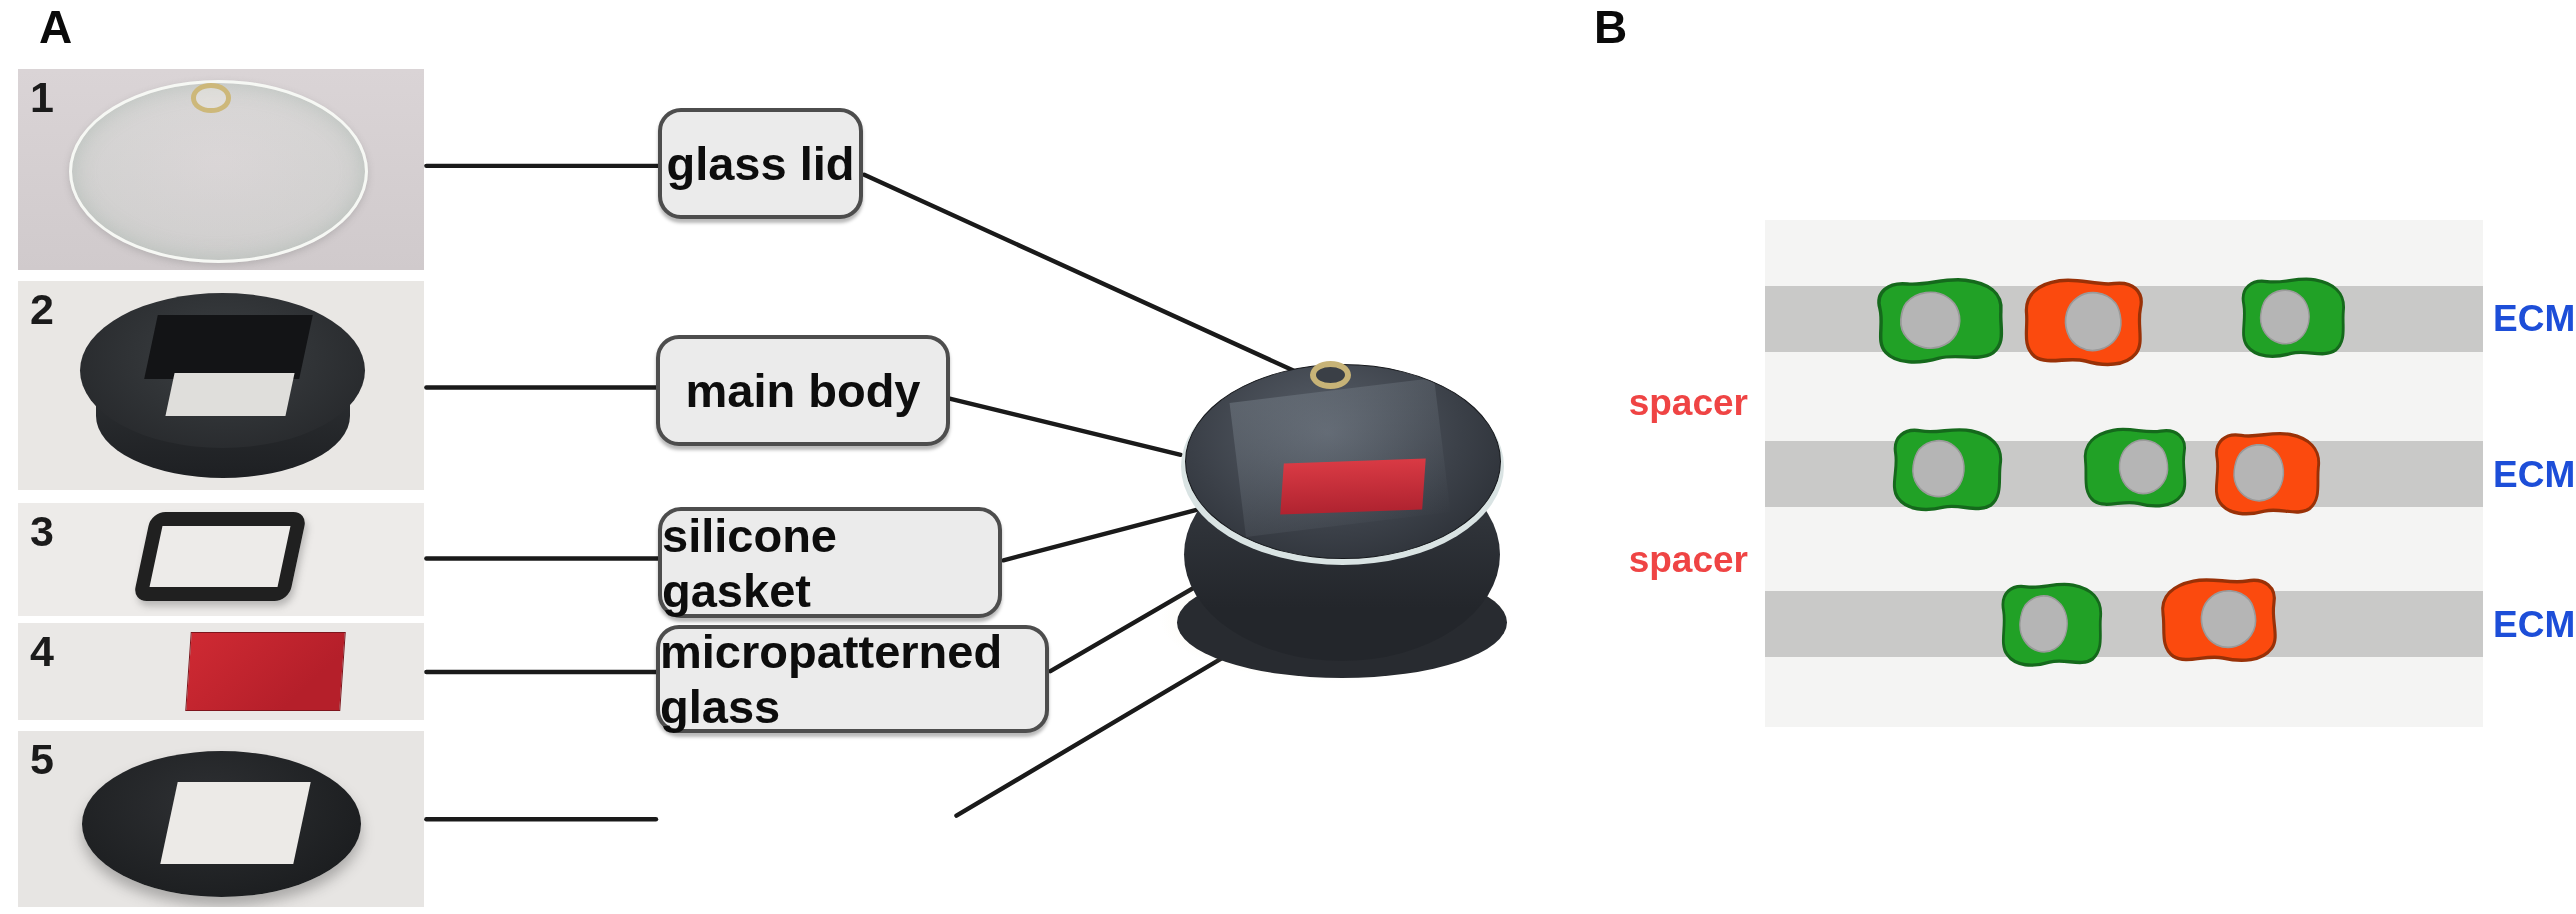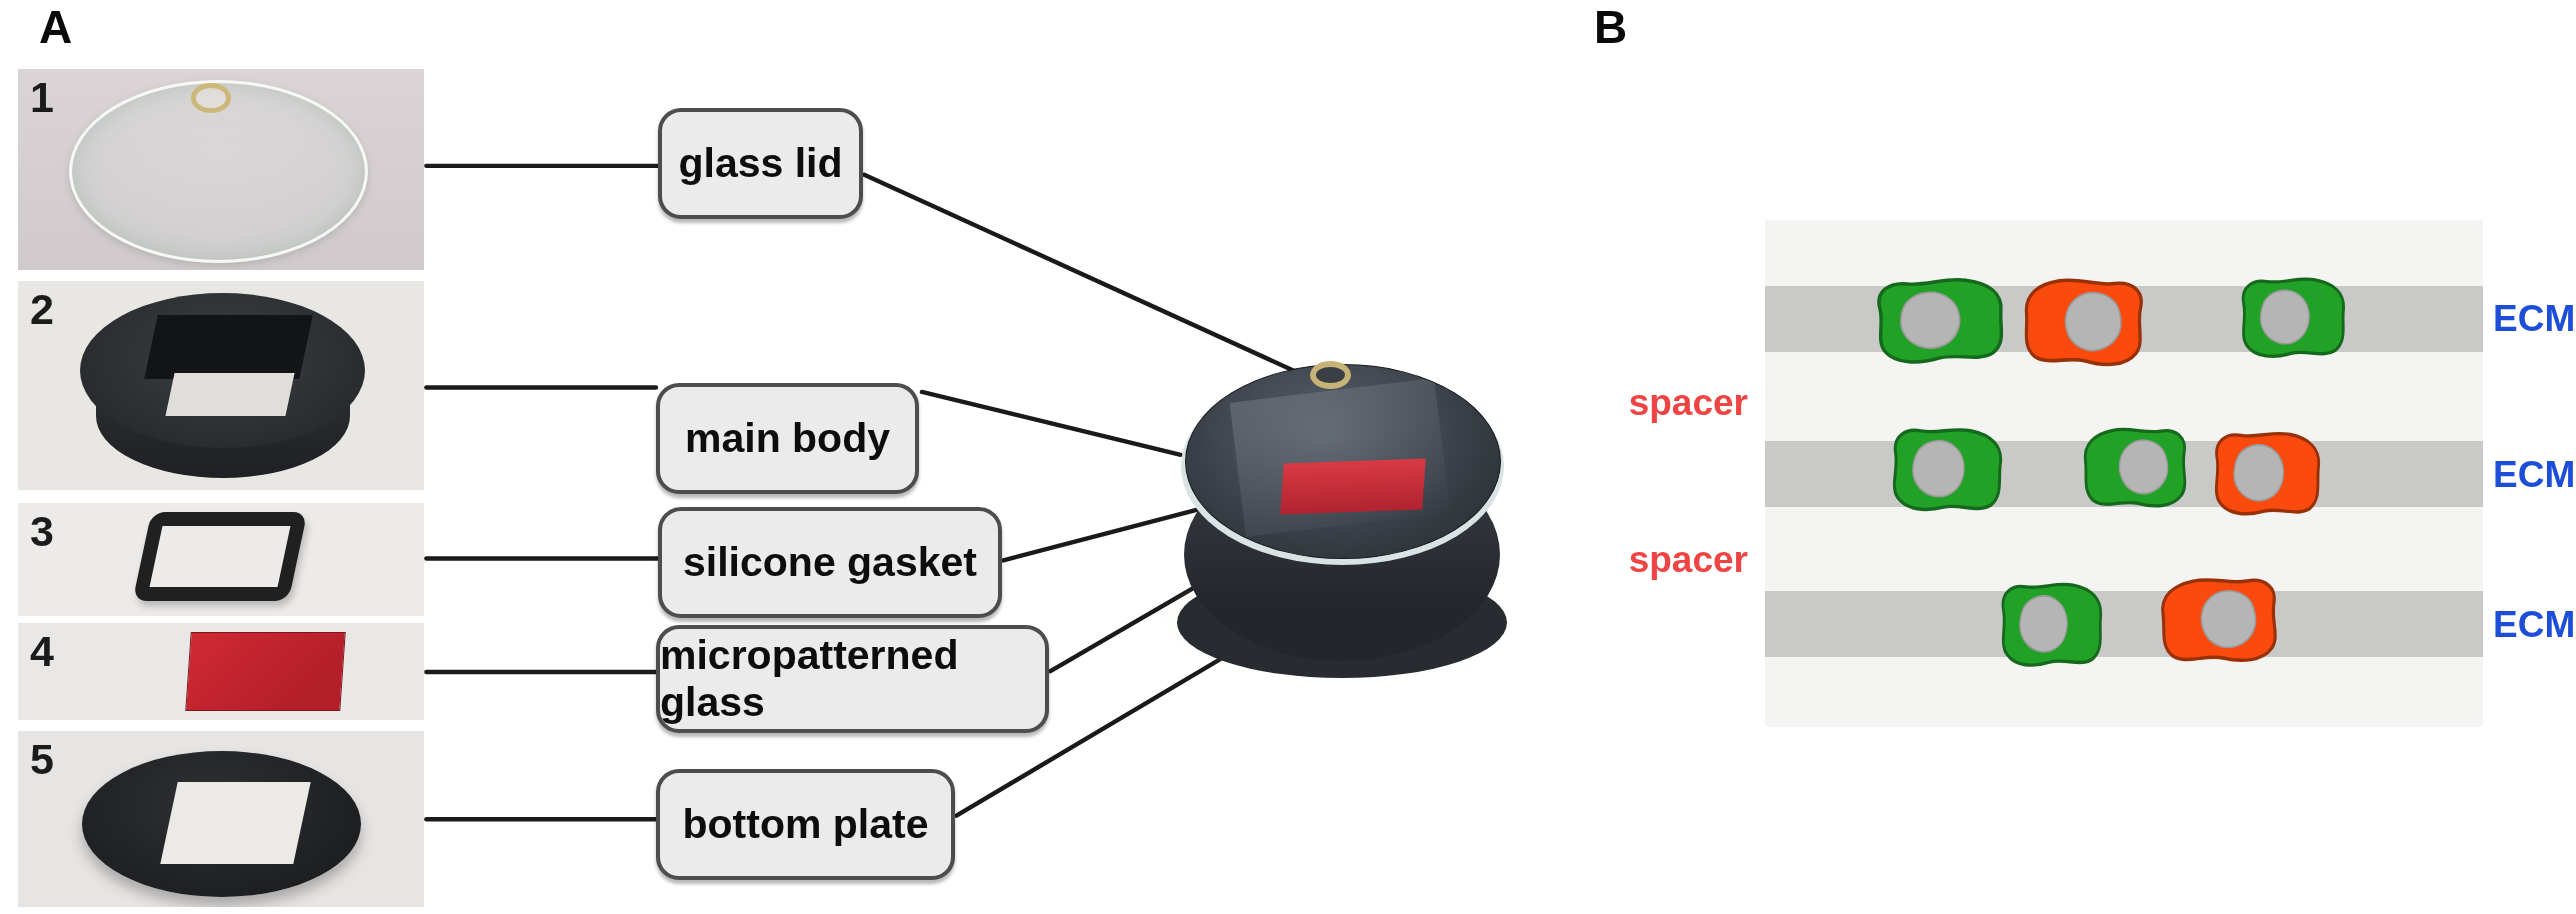--- a/index.html
+++ b/index.html
@@ -39,21 +39,21 @@
 
   .bp-ellipse{position:absolute;left:64px;top:19.5px;width:279px;height:146px;border-radius:50%;
     background:radial-gradient(ellipse at 45% 35%, #2e3033, #1b1d1f 80%);
     box-shadow:0 8.9px 12.4px rgba(60,60,60,0.35);}
   .bp-hole{position:absolute;left:151px;top:51px;width:133px;height:82px;background:#eceae7;
     transform:skewX(-12deg);}
 
   
   .label-box{position:absolute;box-sizing:border-box;height:111px;background:#ebebeb;
     border:4.4px solid #4d4d4d;border-radius:23px;display:flex;align-items:center;justify-content:center;
-    font-size:41px;font-weight:bold;color:#0d0d0d;box-shadow:0 3.5px 3.5px rgba(0,0,0,0.28);}
+    font-size:47px;font-weight:bold;color:#0d0d0d;box-shadow:0 3.5px 3.5px rgba(0,0,0,0.28);}
 
   
   .device{position:absolute;left:1170px;top:359px;width:346px;height:332px;}
   .dev-shadow{position:absolute;left:-12.4px;top:199px;width:355px;height:124px;border-radius:50%;
     background:radial-gradient(ellipse, rgba(242,233,200,0.95), rgba(255,255,255,0) 70%);}
   .dev-bottom{position:absolute;left:7px;top:208px;width:330px;height:111px;border-radius:50%;
     background:#282b30;}
   .dev-side{position:absolute;left:14px;top:89px;width:316px;height:213px;border-radius:50%;
     background:linear-gradient(#3a3f46,#23262b 75%);}
   .dev-rim{position:absolute;left:10.6px;top:8.9px;width:323px;height:197px;border-radius:50%;
@@ -124,24 +124,23 @@
       <line x1="481" y1="924" x2="740" y2="924"></line>
       <line x1="975" y1="197" x2="1490" y2="432"></line>
       <line x1="1040" y1="442" x2="1332" y2="513"></line>
       <line x1="1132" y1="632" x2="1442" y2="551"></line>
       <line x1="1185" y1="757" x2="1524" y2="560"></line>
       <line x1="1079" y1="920" x2="1450" y2="700"></line>
     </g>
   </svg>
 
   <div class="label-box" style="left:658px;top:108px;width:205px;">glass lid</div>
-  <div class="label-box" style="left:656px;top:335px;width:263px;margin-top:48px;">main body</div>
+  <div class="label-box" style="left:656px;top:335px;width:294px;">main body</div>
   <div class="label-box" style="left:658px;top:507px;width:344px;">silicone gasket</div>
   <div class="label-box" style="left:656px;top:625px;width:393px;height:108px;">micropatterned glass</div>
-  <div class="label-box" style="left:656px;top:769px;width:299px;">bottom plate</div>
 
   <div class="device">
     <div class="dev-shadow"></div>
     <div class="dev-bottom"></div>
     <div class="dev-side"></div>
     <div class="dev-rim"></div>
     <div class="dev-top">
       <div class="dev-reflect"></div>
       <div class="dev-chip"></div>
     </div>

